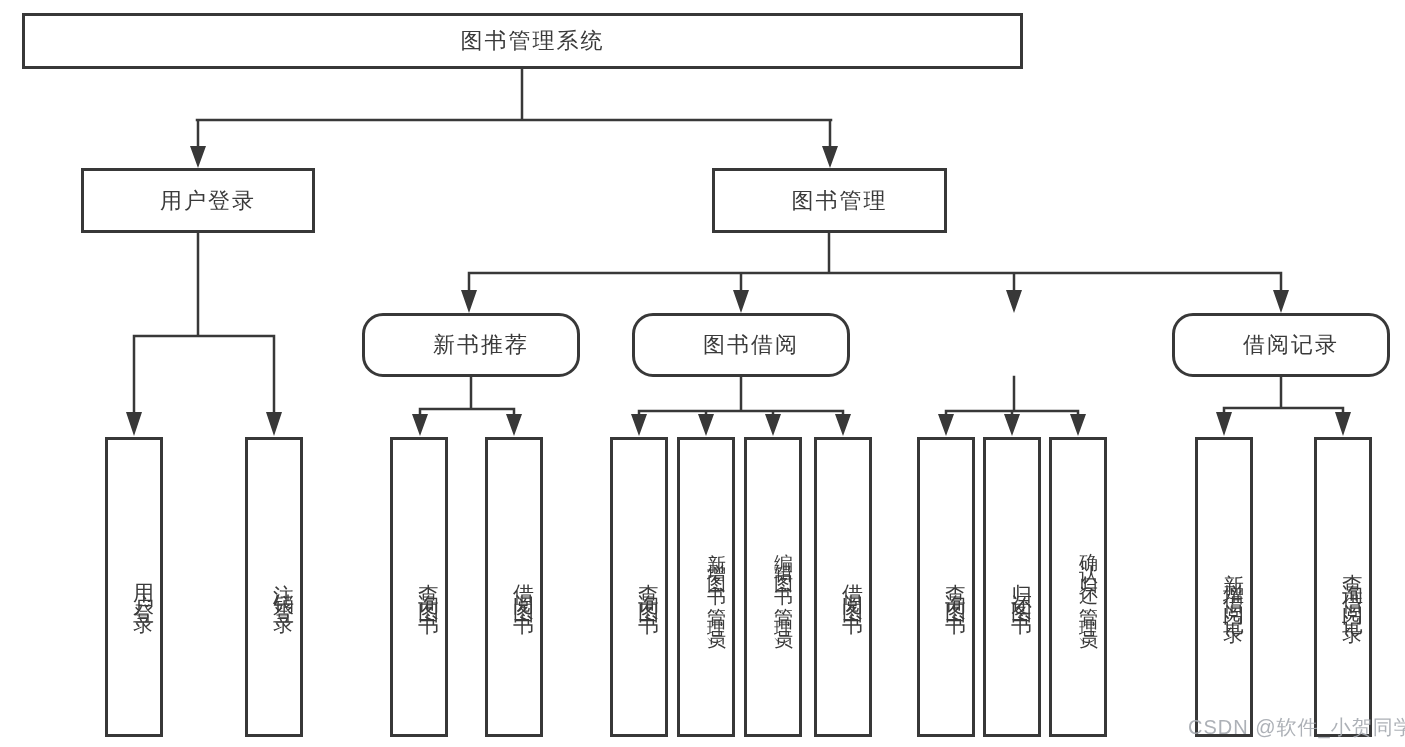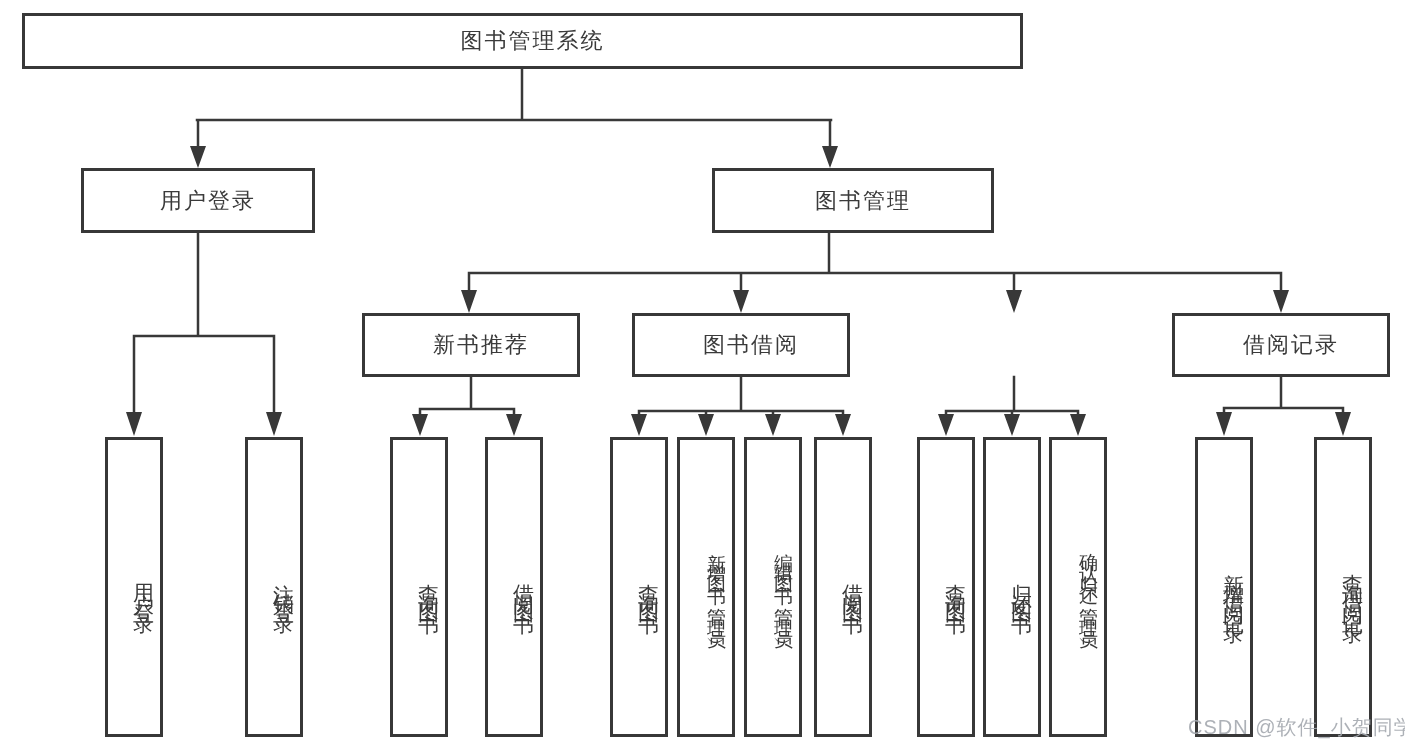--- a/index.html
+++ b/index.html
@@ -17,22 +17,22 @@
     background:#ffffff;
     border:3px solid #383838;
     box-sizing:border-box;
     display:flex;align-items:center;justify-content:center;
     z-index:2;
     padding-left:20px;
   }
   .h-label{font-size:22px;letter-spacing:2px;white-space:nowrap;}
   .root{left:22px;top:13px;width:1001px;height:56px;}
   .n-user{left:81px;top:168px;width:234px;height:65px;}
-  .n-mgmt{left:712px;top:168px;width:282px;height:65px;}
-  .l3{top:313px;width:218px;height:64px;}
+  .n-mgmt{left:712px;top:168px;width:235px;height:65px;}
+  .l3{top:313px;width:218px;height:64px;border-radius:21px;}
   .n-rec{left:362px;}
   .n-bor{left:632px;}
   .n-cur{left:905px;}
   .n-log{left:1172px;}
   .leaf{top:437px;width:58px;height:300px;}
   .leaf span{
     writing-mode:vertical-lr;
     text-orientation:mixed;
     font-size:21px;
     letter-spacing:10px;

